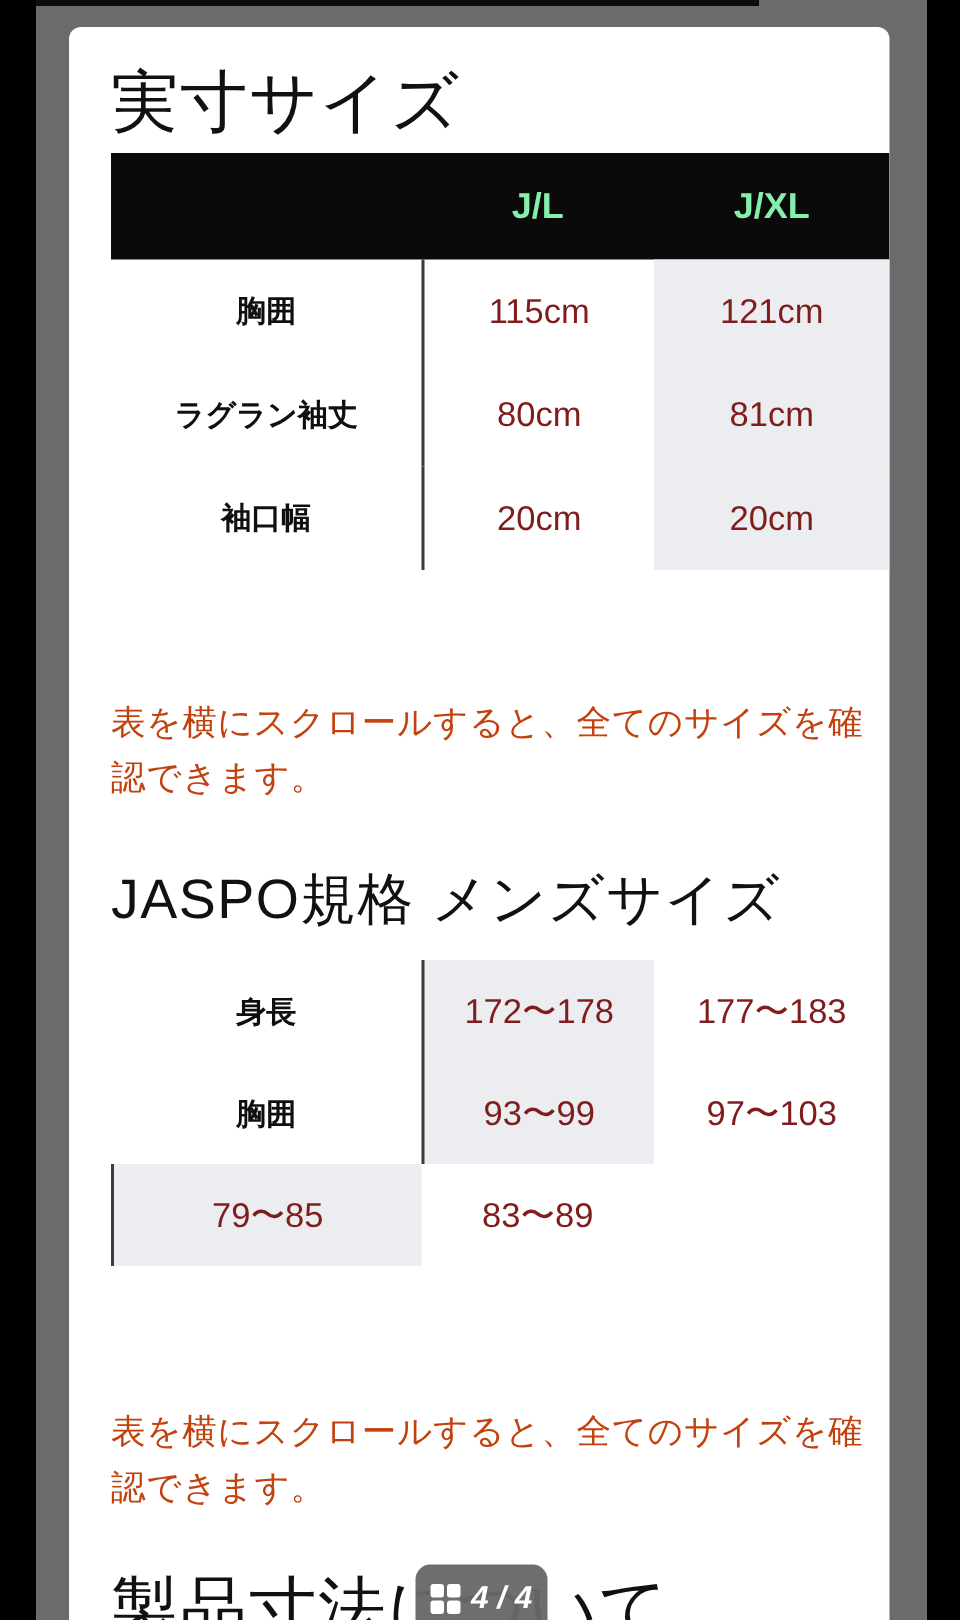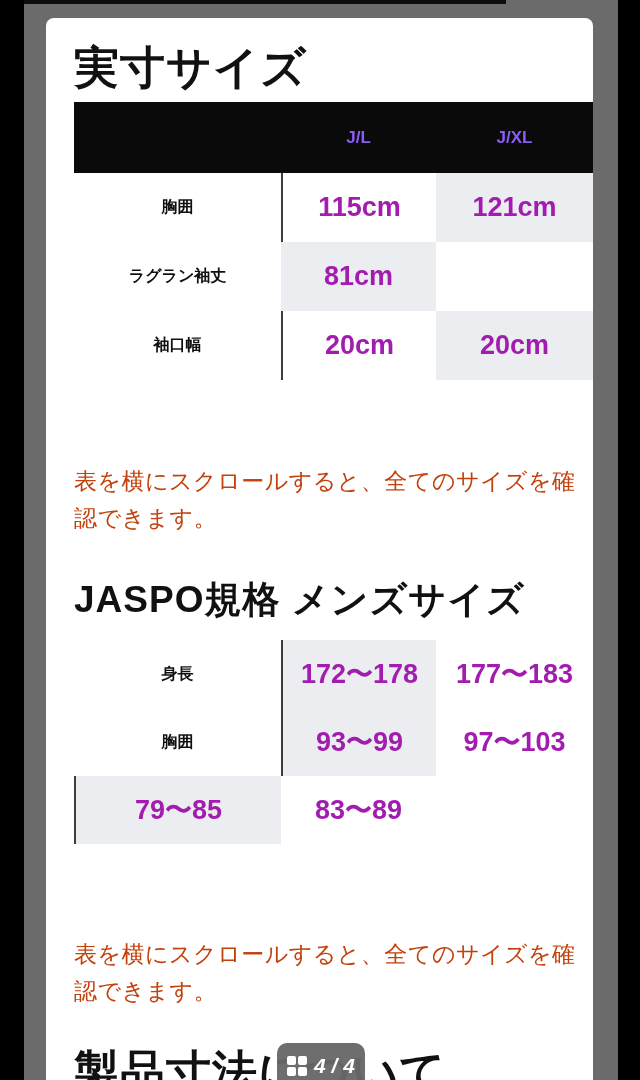--- a/index.html
+++ b/index.html
@@ -21,21 +21,21 @@
     width: 547px; height: 1062px;
     background: #ffffff;
     border-radius: 8px 8px 0 0;
     overflow: hidden;
   }
 
   .section-title {
     position: absolute;
     left: 28px;
     font-size: 45px;
-    font-weight: 700;
+    font-weight: 400;
     color: #111111;
     letter-spacing: 1px;
     white-space: nowrap;
   }
   #title1 { top: 20px; }
   #title2 { top: 557px; font-size: 37px; }
   #title3 { top: 1024px; }
 
   .size-table {
     position: absolute;
@@ -47,50 +47,49 @@
 
   .thead {
     display: grid;
     grid-template-columns: 207px 155px 157px;
     background: #0a0a0a;
     align-items: center;
   }
   #table1 .thead { height: 71px; }
   #table2 .thead { height: 72px; }
   .th {
-    color: #8b5cf6;
+    color: #86efac;
     font-weight: bold;
-    font-size: 17px;
+    font-size: 24px;
     text-align: center;
     white-space: nowrap;
   }
 
   .trow {
     display: grid;
     grid-template-columns: 207px 155px 157px;
     align-items: center;
   }
   #table1 .trow { height: 69px; }
   #table2 .trow { height: 68px; }
 
   .td {
     text-align: center;
-    font-size: 27px;
-    color: #a21caf;
+    font-size: 23px;
+    color: #7f1d1d;
     white-space: nowrap;
     height: 100%;
     display: flex;
     align-items: center;
     justify-content: center;
-    font-weight: bold;
   }
   .td.label {
     font-weight: bold;
     color: #0f0f0f;
-    font-size: 16px;
+    font-size: 20px;
   }
   .td.divider { border-left: 2px solid #3c3c3c; }
   .td.hl { background: #ebedf0; }
 
   .scroll-note {
     position: absolute;
     left: 28px;
     width: 505px;
     font-size: 23px;
     line-height: 37px;
@@ -148,20 +147,21 @@
       <div class="th">J/L</div>
       <div class="th">J/XL</div>
     </div>
     <div class="trow">
       <div class="td label">胸囲</div>
       <div class="td divider">115cm</div>
       <div class="td hl">121cm</div>
     </div>
     <div class="trow">
       <div class="td label">ラグラン袖丈</div>
+      <div class="td divider">80cm</div>
       <div class="td hl">81cm</div>
     </div>
     <div class="trow">
       <div class="td label">袖口幅</div>
       <div class="td divider">20cm</div>
       <div class="td hl">20cm</div>
     </div>
   </div>
 
   <p class="scroll-note" id="note1">表を横にスクロールすると、全てのサイズを確認できます。</p>

